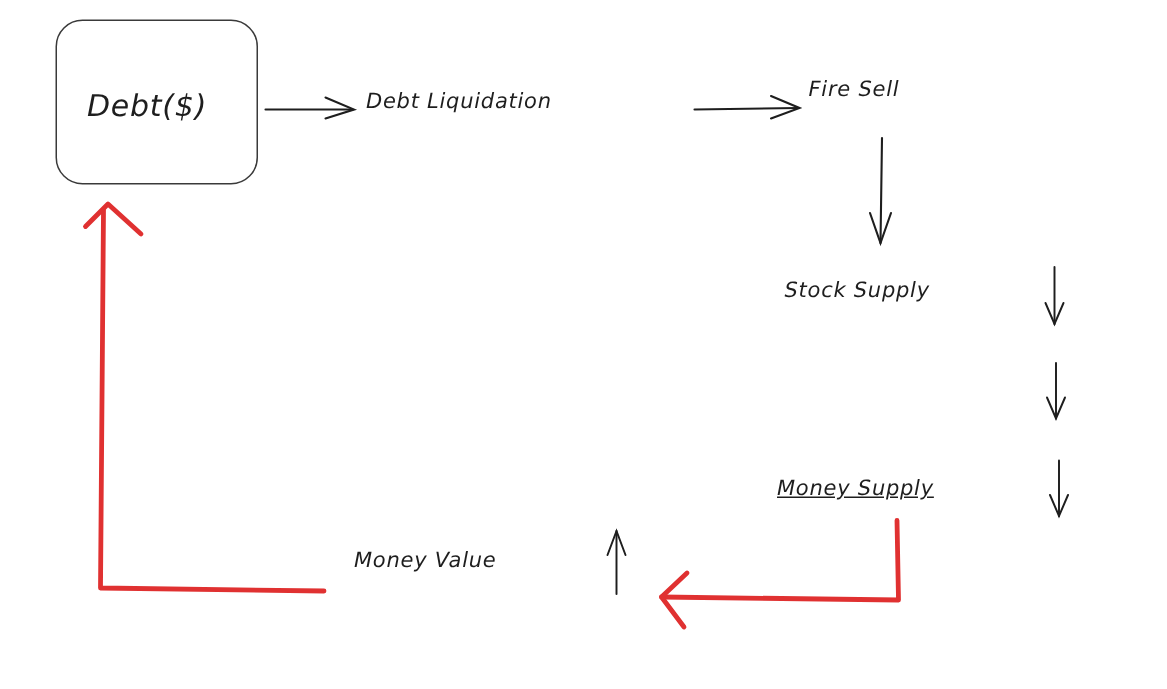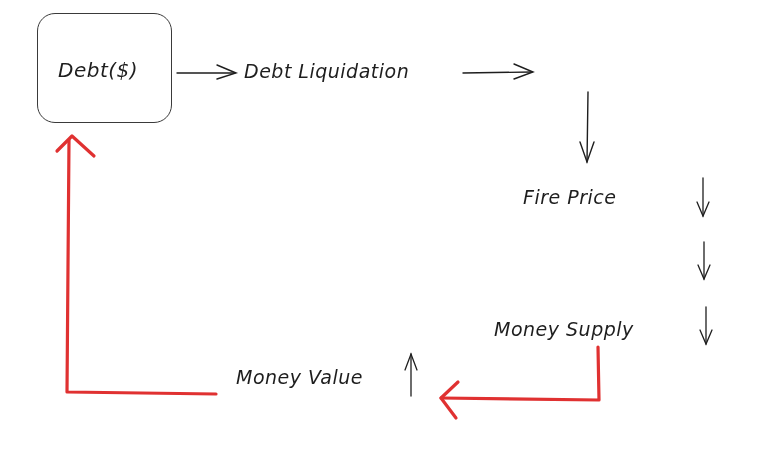--- a/index.html
+++ b/index.html
@@ -1,20 +1,20 @@
 <!DOCTYPE html>
 <html><head>
   <meta charset="utf-8">
   <style>
     html, body { margin: 0; padding: 0; background: #ffffff; }
     body { width: 778px; height: 459px; position: relative; overflow: hidden;
            font-family: "DejaVu Sans", sans-serif; color: #1e1e1e; }
     .canvas { position: absolute; left: 0; top: 0; width: 630px; height: 459px; padding-left: 22px; }
     svg.lines { position: absolute; left: 0; top: 0; }
-    .label { position: absolute; font-size: 19px; letter-spacing: 0.5px;
+    .label { position: absolute; font-size: 14px; letter-spacing: 0.5px;
              white-space: nowrap; font-style: italic; font-weight: normal; }
     .box { position: absolute; left: 37px; top: 13px; width: 135px; height: 110px;
            border: 1.5px solid #3a3a3a; border-radius: 18px; box-sizing: border-box; }
   </style>
 </head>
 <body>
 
 <div class="canvas">
 
   <div class="box"></div>
@@ -62,16 +62,17 @@
     </g>
 
     <g stroke="#e03131" stroke-width="3.2" fill="none" stroke-linecap="round" stroke-linejoin="round">
       <polyline points="216,394 67,392 69,140"></polyline>
       <polyline points="57,151 72,136 94,156"></polyline>
     </g>
   </svg>
 
   <div class="label" style="left:58px; top:58px; font-size:20px;">Debt($)</div>
   <div class="label" style="left:244px; top:60px;">Debt Liquidation</div>
-  <div class="label" style="left:523px; top:186px;">Fire Price</div>
-  <div class="label" style="left:494px; top:318px;">Money Supply</div>
+  <div class="label" style="left:539px; top:52px;">Fire Sell</div>
+  <div class="label" style="left:523px; top:186px;">Stock Supply</div>
+  <div class="label" style="left:518px; top:318px;text-decoration:underline;">Money Supply</div>
   <div class="label" style="left:236px; top:366px;">Money Value</div>
 </div>
 
 </body></html>

